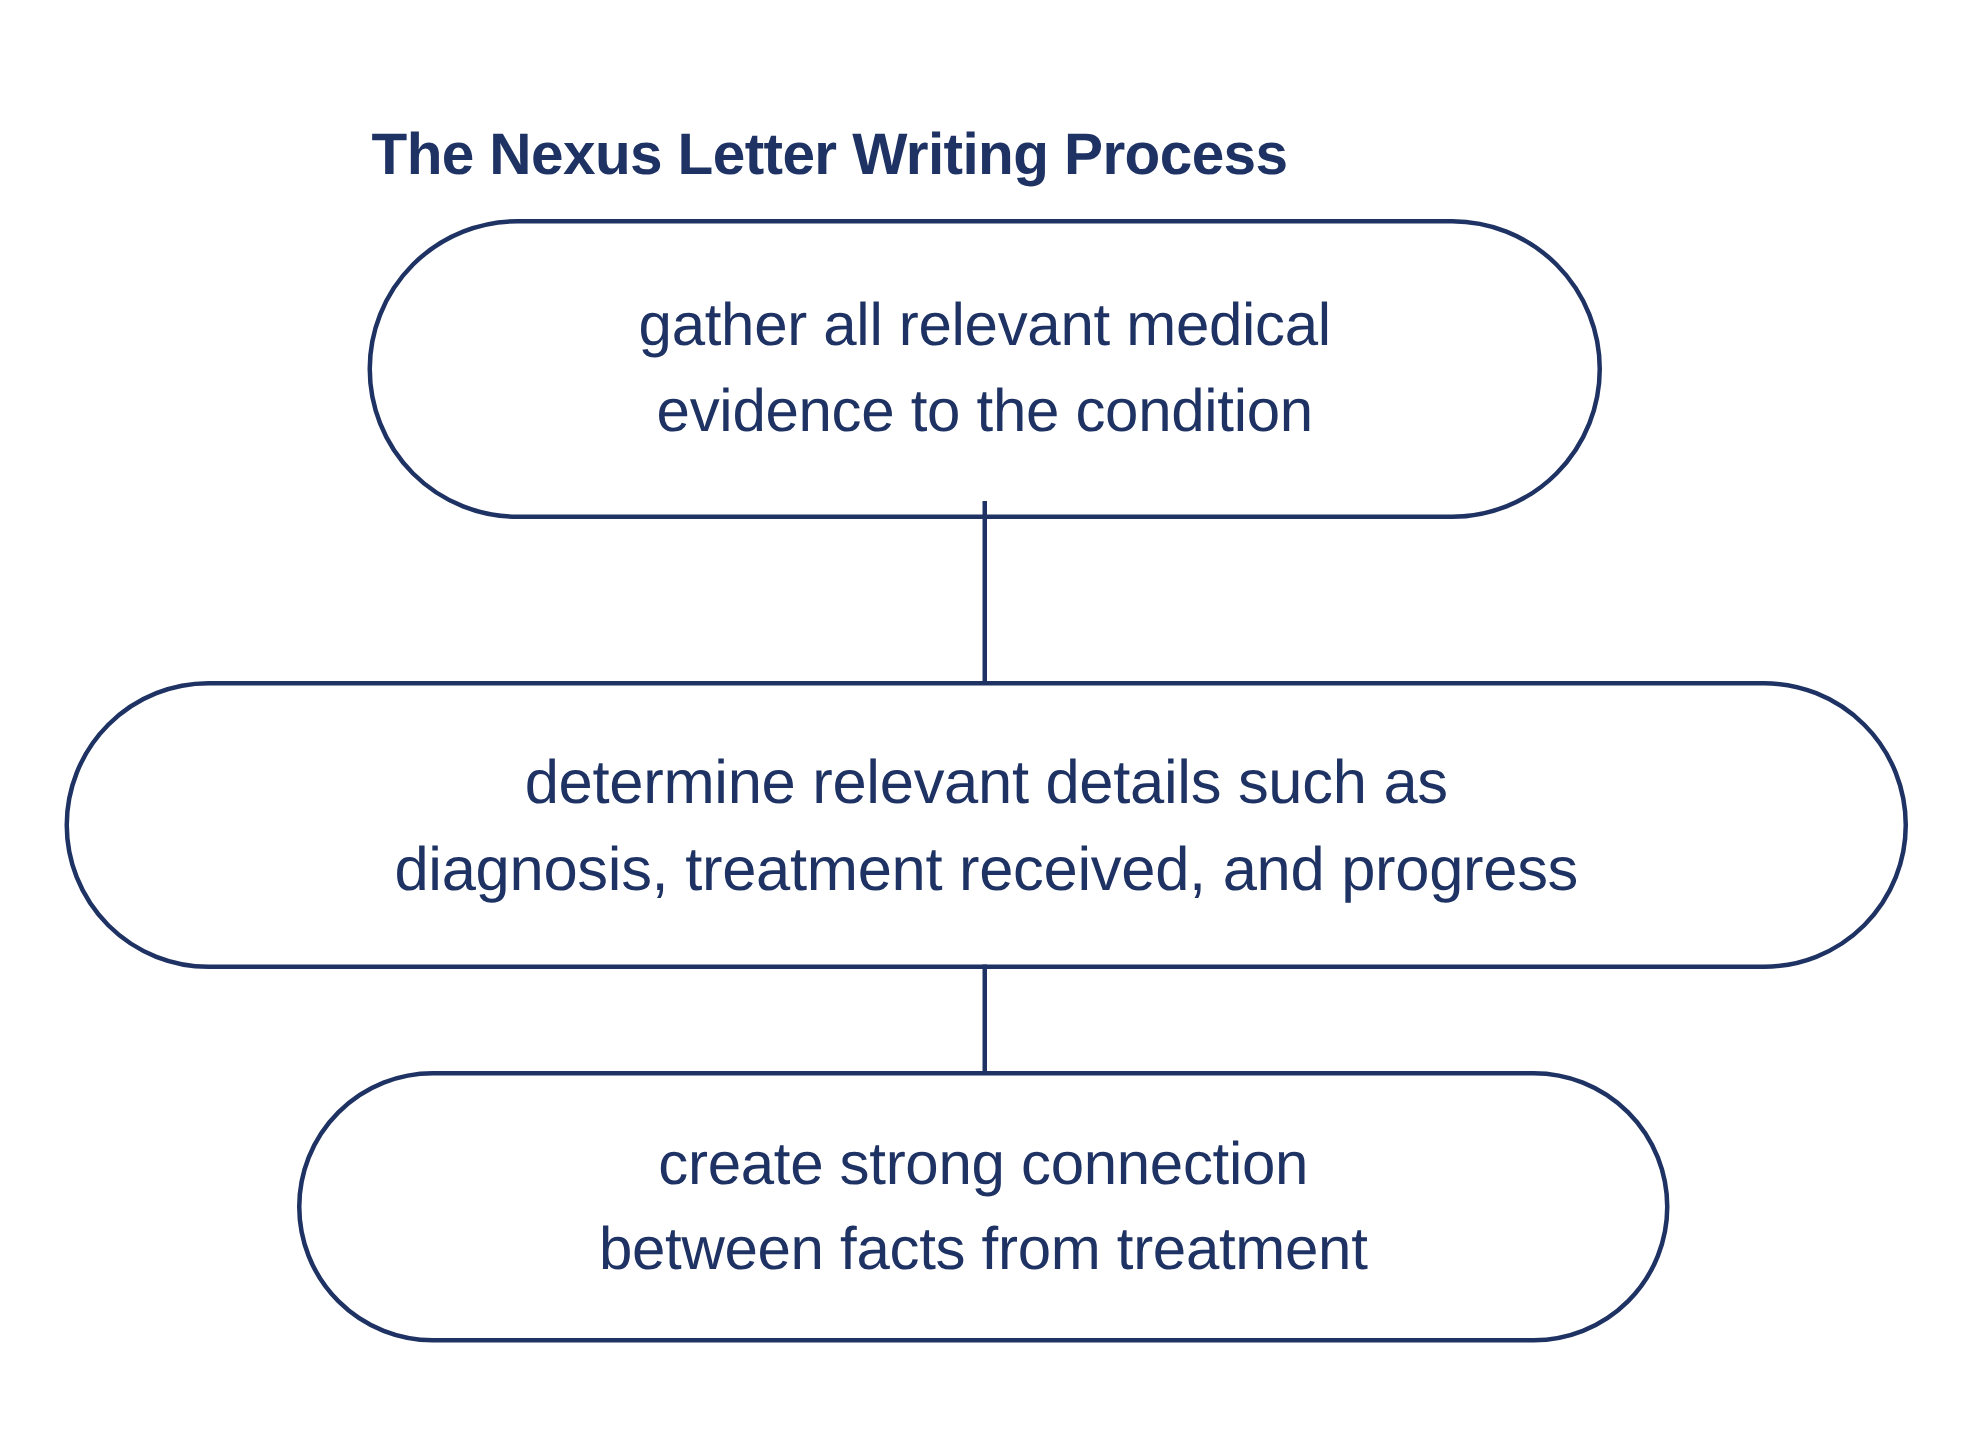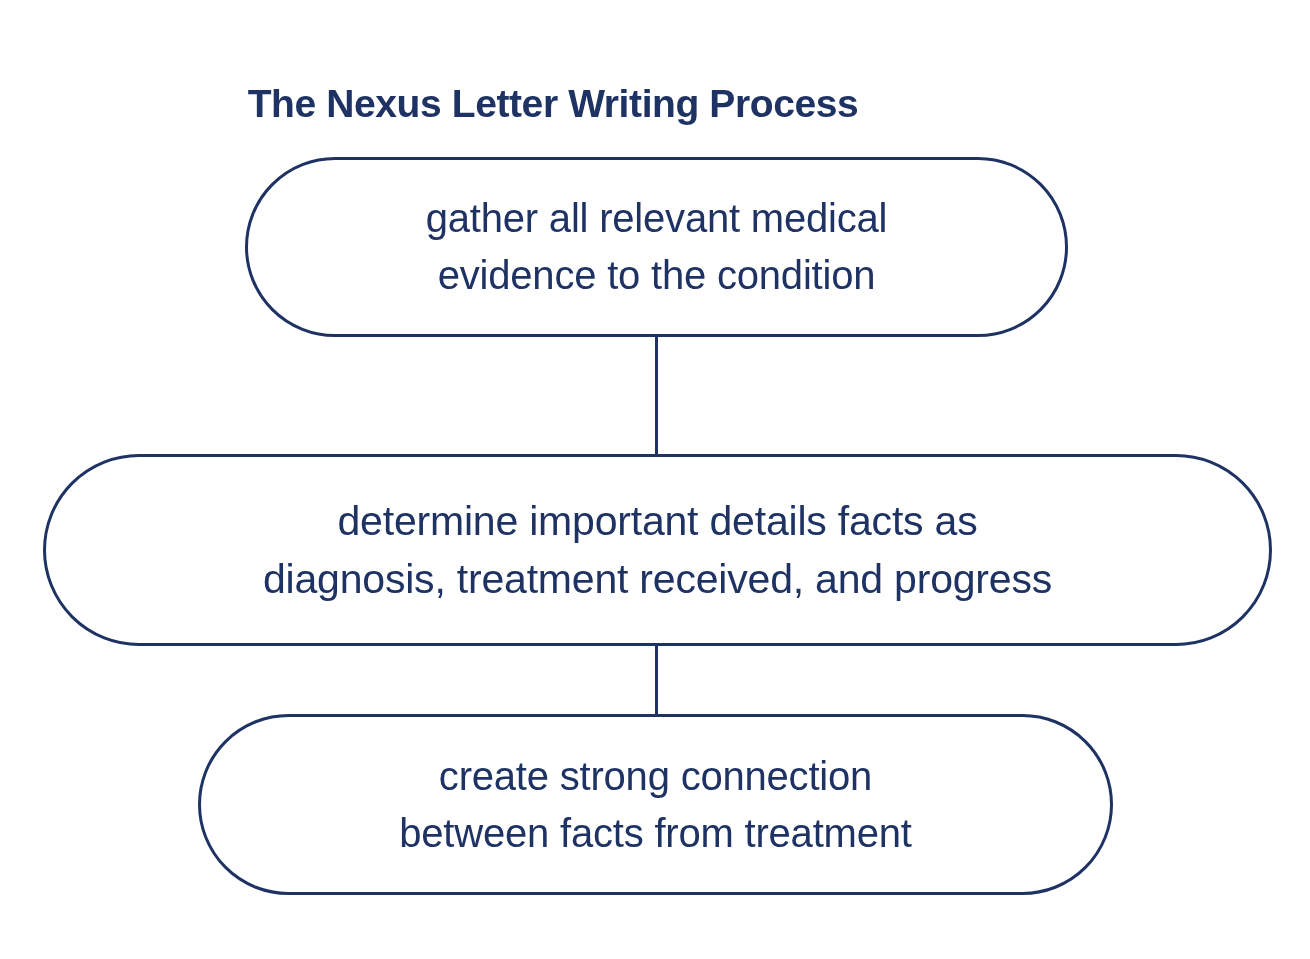--- a/index.html
+++ b/index.html
@@ -59,23 +59,23 @@
     line-height: 1.42;
     letter-spacing: -0.2px;
     color: #1e3263;
     white-space: pre-line;
     padding: 0 26px;
   }
 
   
   #node-gather-evidence {
     left: 245px;
-    top: 157px;
+    top: 146px;
     width: 823px;
-    height: 180px;
+    height: 200px;
   }
 
   
   #node-determine-details {
     left: 43px;
     top: 454px;
     width: 1229px;
     height: 192px;
   }
   #node-determine-details .node-label {
@@ -114,21 +114,21 @@
   <div class="chart-title">The Nexus Letter Writing Process</div>
 
   <div class="node" id="node-gather-evidence">
     <div class="node-label">gather all relevant medical
 evidence to the condition</div>
   </div>
 
   <div class="connector" id="connector-1"></div>
 
   <div class="node" id="node-determine-details">
-    <div class="node-label">determine important details facts as
+    <div class="node-label">determine relevant details such as
 diagnosis, treatment received, and progress</div>
   </div>
 
   <div class="connector" id="connector-2"></div>
 
   <div class="node" id="node-create-connection">
     <div class="node-label">create strong connection
 between facts from treatment</div>
   </div>
 

